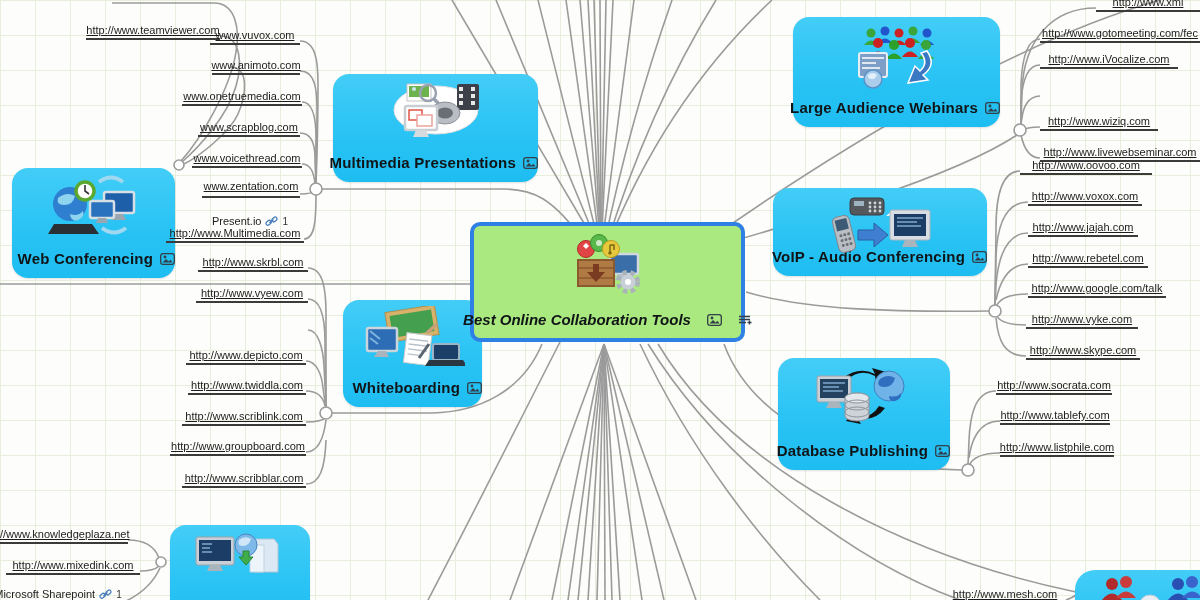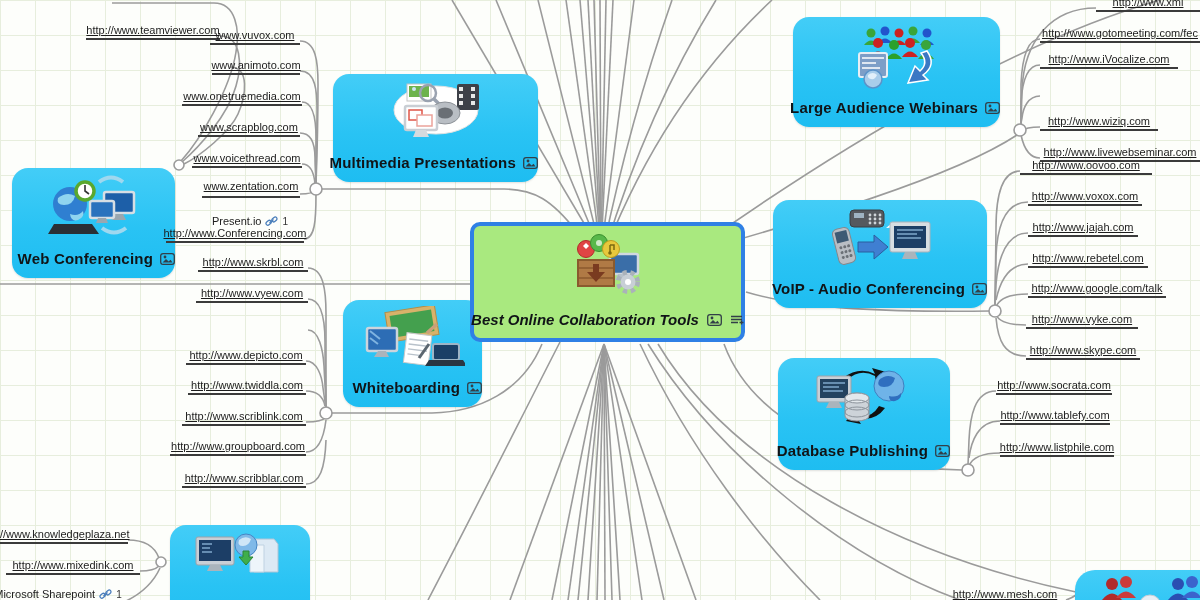--- a/index.html
+++ b/index.html
@@ -24,21 +24,21 @@
   }
   .topic .art{position:absolute;top:6px;left:0;right:0;display:flex;justify-content:center;}
   .topic .lblrow{display:flex;align-items:center;gap:7px;margin-bottom:11px;}
   .topic .lbl{font-size:15px;font-weight:bold;color:#101417;white-space:nowrap;letter-spacing:.2px;}
 
   #root{
     position:absolute;left:470px;top:222px;width:275px;height:120px;
     background:#a9e97f;border:4px solid #2f80e5;border-radius:10px;box-sizing:border-box;
     display:flex;flex-direction:column;align-items:center;justify-content:flex-end;
   }
-  #root .lblrow{display:flex;align-items:center;gap:8px;margin-bottom:10px;}
+  #root .lblrow{display:flex;align-items:center;gap:16px;margin-bottom:10px;}
   #root .lbl{font-size:15px;font-weight:bold;font-style:italic;color:#101417;white-space:nowrap;}
 
   .leaf{
     position:absolute;height:16px;border-bottom:2px solid #3b3b3b;
     display:flex;align-items:flex-end;justify-content:center;
     font-size:11px;line-height:1;color:#1c1c1c;white-space:nowrap;padding-bottom:2px;box-sizing:content-box;
   }
   .leaf.noline{border-bottom:none;}
   .leaf .u{text-decoration:underline;}
   .badgerow{display:flex;align-items:flex-end;gap:4px;}
@@ -280,21 +280,21 @@
         <span class="ic img-icon">
           <svg width="15" height="12" viewBox="0 0 15 12">
             <rect x="0.7" y="0.7" width="13.6" height="10.6" rx="2.4" fill="none" stroke="#323f48" stroke-width="1.3"></rect>
             <circle cx="5" cy="4" r="1.4" fill="#323f48"></circle>
             <path d="M2.5 9.5 l3.5 -3.5 2.6 2.6 1.9 -1.9 2 2.8 z" fill="#323f48"></path>
           </svg>
         </span>
       </div>
   </div>
 
-  <div class="topic" style="left:773px;top:200px;width:214px;height:108px;">
+  <div class="topic" style="left:773px;top:188px;width:214px;height:88px;">
     <div class="art">
       <svg width="120" height="64" viewBox="0 0 120 64">
         <rect x="30" y="4" width="34" height="17" rx="4" fill="#55595e" stroke="#3a3e42"></rect>
         <rect x="34" y="7" width="10" height="5" fill="#9fb3c2"></rect>
         <circle cx="50" cy="9" r="1.4" fill="#cfd4d8"></circle>
           <circle cx="55" cy="9" r="1.4" fill="#cfd4d8"></circle>
           <circle cx="60" cy="9" r="1.4" fill="#cfd4d8"></circle>
         <circle cx="50" cy="13" r="1.4" fill="#cfd4d8"></circle>
           <circle cx="55" cy="13" r="1.4" fill="#cfd4d8"></circle>
           <circle cx="60" cy="13" r="1.4" fill="#cfd4d8"></circle>
@@ -464,21 +464,21 @@
           <svg width="13" height="11" viewBox="0 0 13 11">
             <line x1="4.5" y1="7" x2="8.5" y2="3.5" stroke="#4a7ebb" stroke-width="1.4"></line>
             <rect x="0.8" y="5" width="5.6" height="3.6" rx="1.8" transform="rotate(-40 3.6 6.8)" fill="none" stroke="#4a7ebb" stroke-width="1.3"></rect>
             <rect x="6.6" y="1.6" width="5.6" height="3.6" rx="1.8" transform="rotate(-40 9.4 3.4)" fill="none" stroke="#4a7ebb" stroke-width="1.3"></rect>
           </svg>
         </span>
         <span class="badge">1</span>
       </span>
   </div>
   <div class="leaf" style="left:166px;top:223px;width:138px;">
-      <span class="u">http://www.Conferencing.com</span>
+      <span class="u">http://www.Multimedia.com</span>
     </div>
   <div class="leaf" style="left:198px;top:252px;width:110px;">
       <span class="u">http://www.skrbl.com</span>
     </div>
   <div class="leaf" style="left:196px;top:283px;width:112px;">
       <span class="u">http://www.vyew.com</span>
     </div>
   <div class="leaf" style="left:186px;top:345px;width:120px;">
       <span class="u">http://www.depicto.com</span>
     </div>

